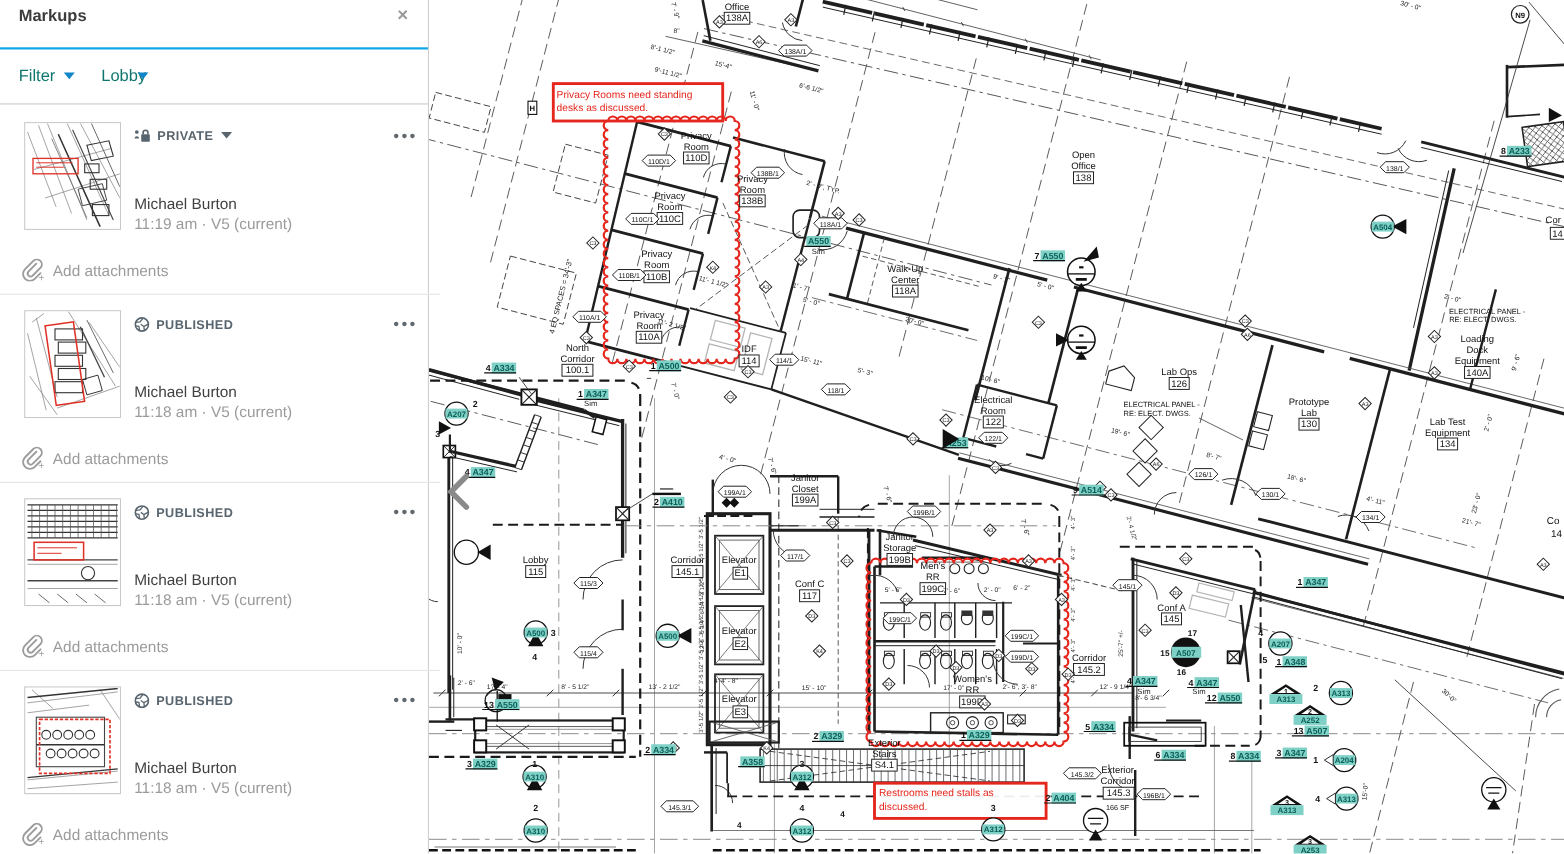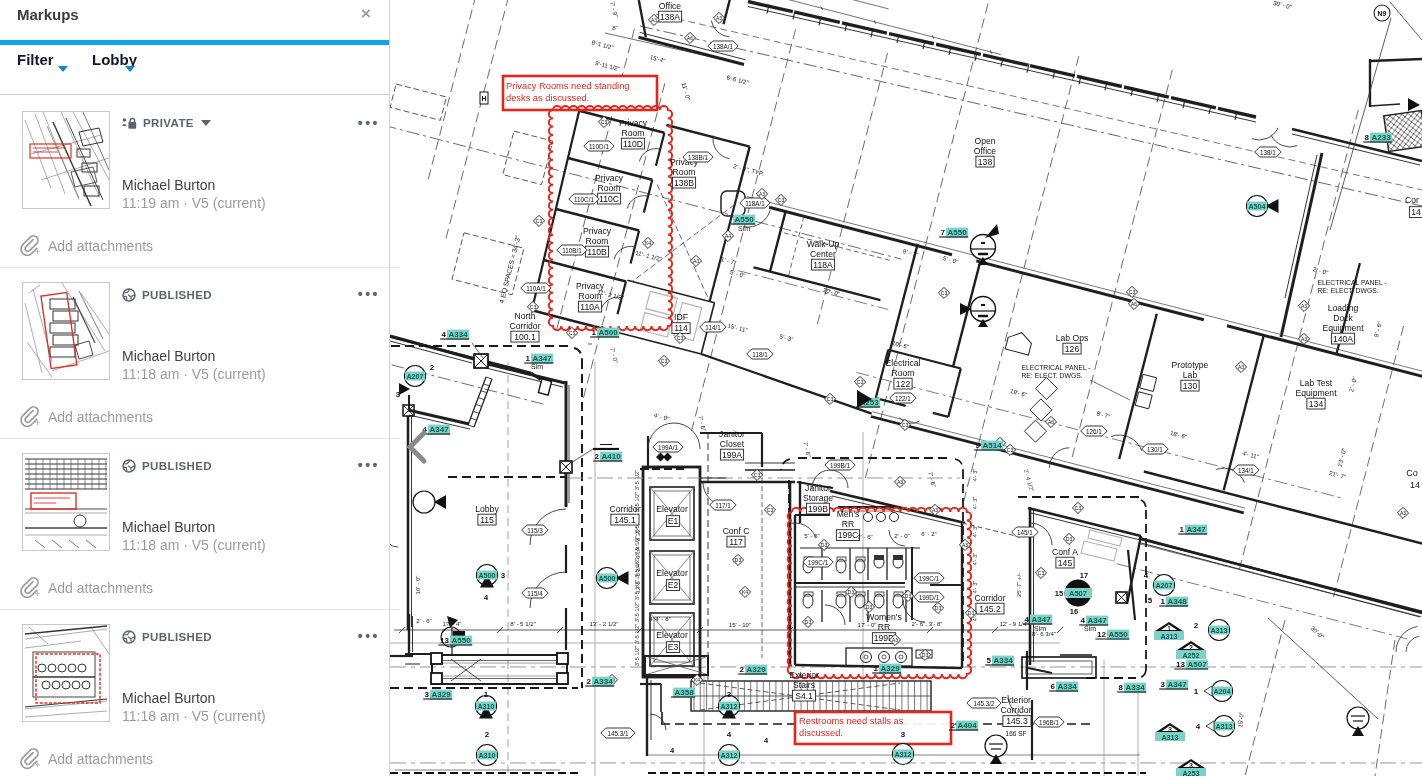--- a/index.html
+++ b/index.html
@@ -1,20 +1,20 @@
 <!DOCTYPE html>
 <html><head><meta charset="utf-8"><style>
 *{margin:0;padding:0;box-sizing:border-box}
 html,body{width:1422px;height:776px;overflow:hidden;background:#fff;font-family:"Liberation Sans",sans-serif}
 .sidebar{position:absolute;left:0;top:0;width:390px;height:776px;background:#fff;border-right:1px solid #d0d0d0;z-index:5}
-.sb-head{position:absolute;top:0;left:0;right:0;height:45px;border-bottom:5px solid #0ea5e9}
+.sb-head{position:absolute;top:0;left:0;right:0;height:45px;border-bottom:2px solid #0ea5e9}
 .sb-title{position:absolute;left:17px;top:6px;font-size:15px;font-weight:bold;color:#3c3c3c}
 .sb-close{position:absolute;right:18px;top:4px;font-size:17px;color:#9a9a9a;font-weight:bold}
 .sb-filter{position:absolute;top:45px;left:0;right:0;height:50px;border-bottom:1px solid #c9c9c9}
-.blue{color:#0f172a;font-size:15px;font-weight:bold;position:absolute;top:6px}
+.blue{color:#0f766e;font-size:15px;font-weight:normal;position:absolute;top:16px}
 .caret{display:inline-block;width:0;height:0;border-left:4.5px solid transparent;border-right:4.5px solid transparent;border-top:6px solid #1186c8;position:absolute;top:21px;border-left:5px solid transparent;border-right:5px solid transparent}
 .grey-caret{border-top-color:#59656e;position:static;display:inline-block;margin-left:7px;vertical-align:2px}
 .item{position:absolute;left:0;width:400px;height:171px}
 .thumb{position:absolute;left:22px;top:0;width:88px;height:98px;border:1px solid #c8c8c8;overflow:hidden}
 .status{position:absolute;left:122px;top:6px;font-size:11.5px;color:#59656e;font-weight:bold;letter-spacing:0.4px;white-space:nowrap}
 .status svg{vertical-align:-2px;margin-right:6px}
 .st-txt{position:relative;top:-1px}
 .dots{position:absolute;right:20px;top:4px;font-size:14px;letter-spacing:2.5px;color:#62696e;font-weight:bold}
 .uname{position:absolute;left:122px;top:66px;font-size:14px;color:#3f3f3f}
 .meta{position:absolute;left:122px;top:84px;font-size:14px;color:#9b9b9b}

